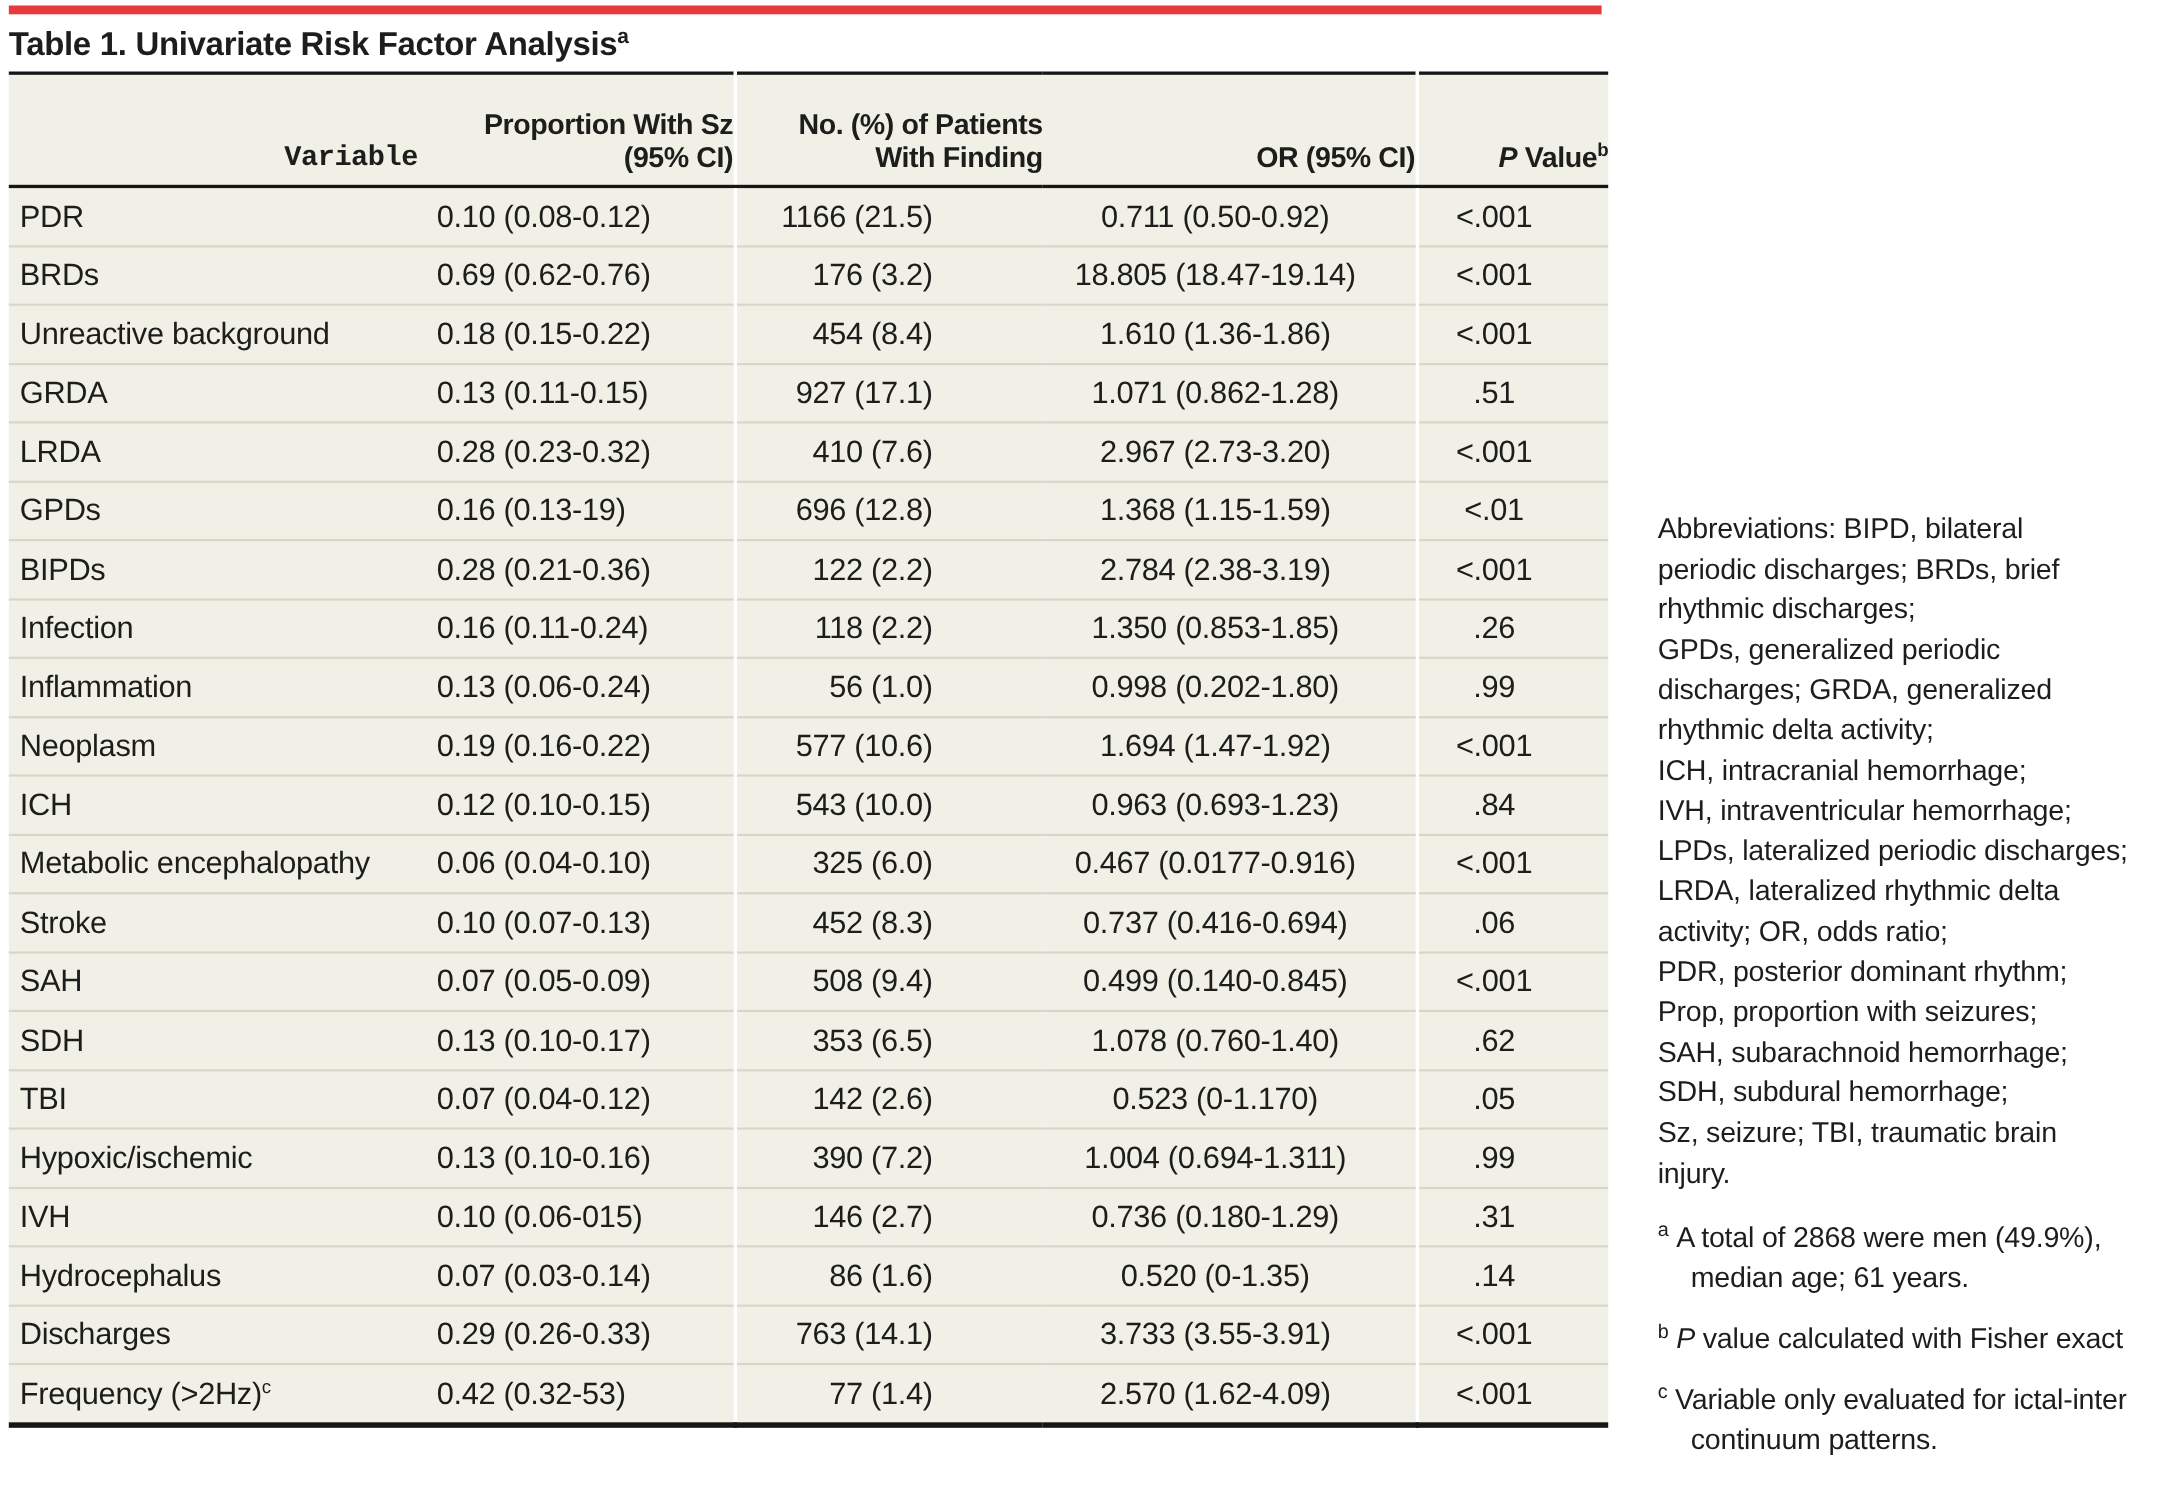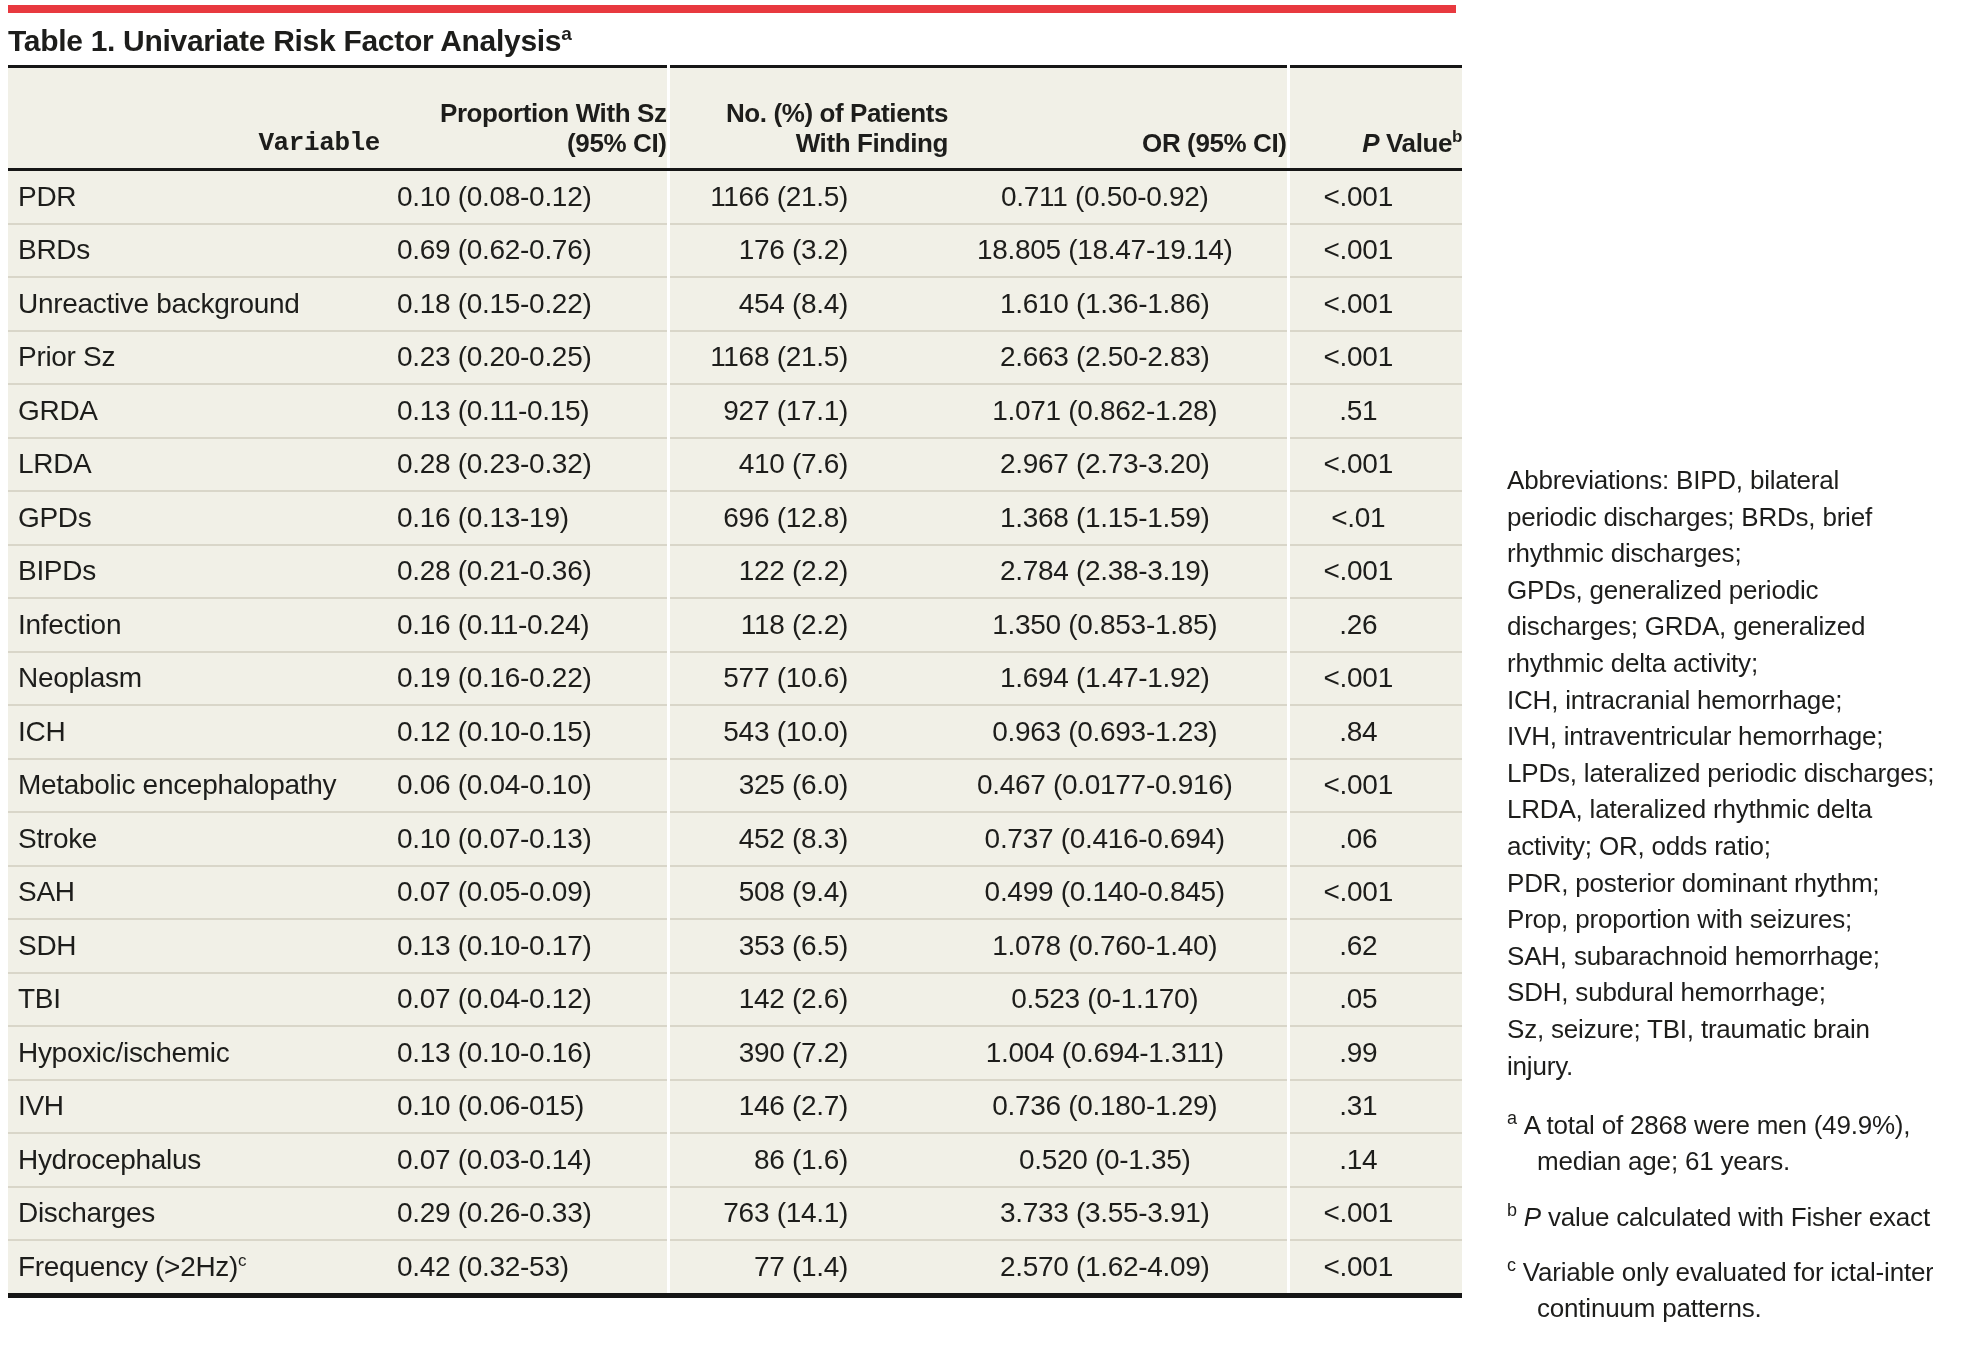--- a/index.html
+++ b/index.html
@@ -135,27 +135,20 @@
           <td class="c5">&lt;.001</td>
         </tr>
         <tr>
           <td class="c1">Unreactive background</td>
           <td class="c2">0.18 (0.15-0.22)</td>
           <td class="c3">454 (8.4)</td>
           <td class="c4">1.610 (1.36-1.86)</td>
           <td class="c5">&lt;.001</td>
         </tr>
         <tr>
-          <td class="c1">Prior Sz</td>
-          <td class="c2">0.23 (0.20-0.25)</td>
-          <td class="c3">1168 (21.5)</td>
-          <td class="c4">2.663 (2.50-2.83)</td>
-          <td class="c5">&lt;.001</td>
-        </tr>
-        <tr>
           <td class="c1">GRDA</td>
           <td class="c2">0.13 (0.11-0.15)</td>
           <td class="c3">927 (17.1)</td>
           <td class="c4">1.071 (0.862-1.28)</td>
           <td class="c5">.51</td>
         </tr>
         <tr>
           <td class="c1">LRDA</td>
           <td class="c2">0.28 (0.23-0.32)</td>
           <td class="c3">410 (7.6)</td>
@@ -175,20 +168,27 @@
           <td class="c3">122 (2.2)</td>
           <td class="c4">2.784 (2.38-3.19)</td>
           <td class="c5">&lt;.001</td>
         </tr>
         <tr>
           <td class="c1">Infection</td>
           <td class="c2">0.16 (0.11-0.24)</td>
           <td class="c3">118 (2.2)</td>
           <td class="c4">1.350 (0.853-1.85)</td>
           <td class="c5">.26</td>
+        </tr>
+        <tr>
+          <td class="c1">Inflammation</td>
+          <td class="c2">0.13 (0.06-0.24)</td>
+          <td class="c3">56 (1.0)</td>
+          <td class="c4">0.998 (0.202-1.80)</td>
+          <td class="c5">.99</td>
         </tr>
         <tr>
           <td class="c1">Neoplasm</td>
           <td class="c2">0.19 (0.16-0.22)</td>
           <td class="c3">577 (10.6)</td>
           <td class="c4">1.694 (1.47-1.92)</td>
           <td class="c5">&lt;.001</td>
         </tr>
         <tr>
           <td class="c1">ICH</td>

